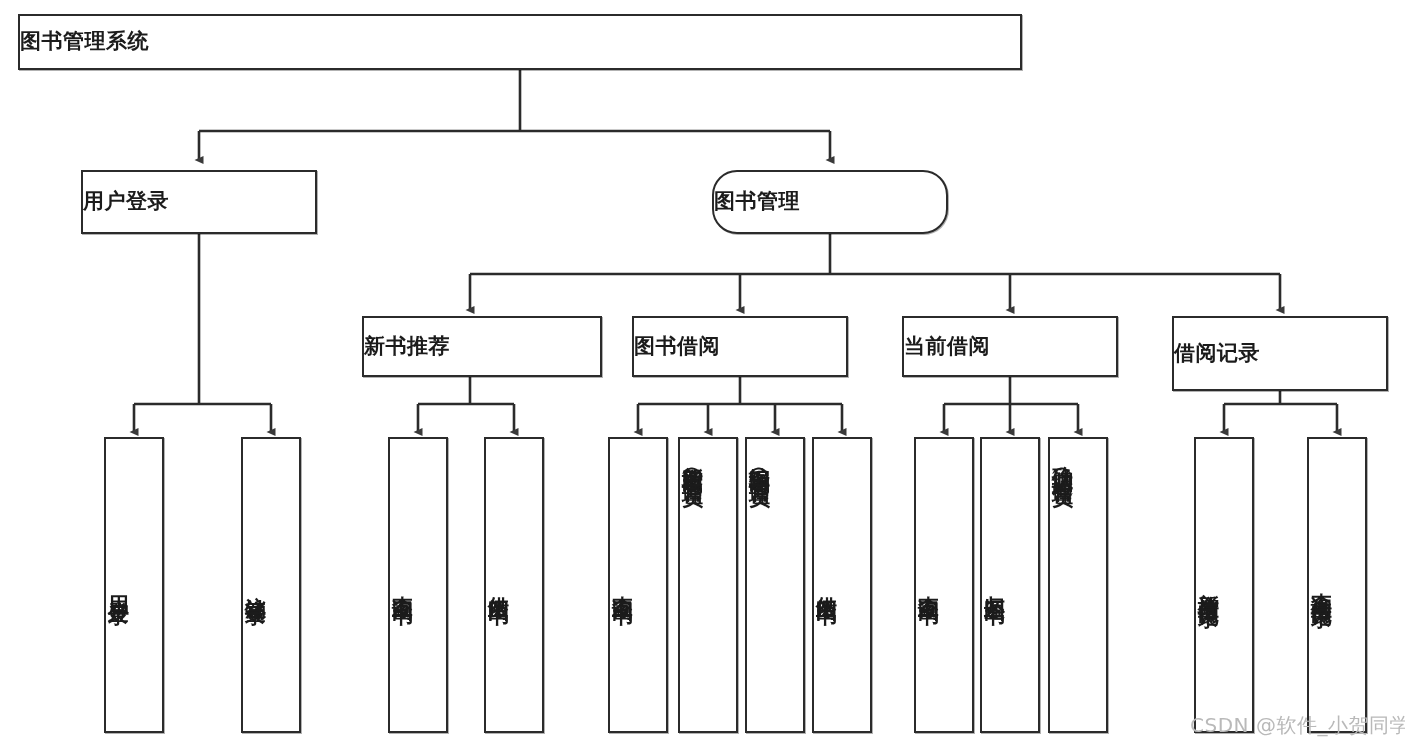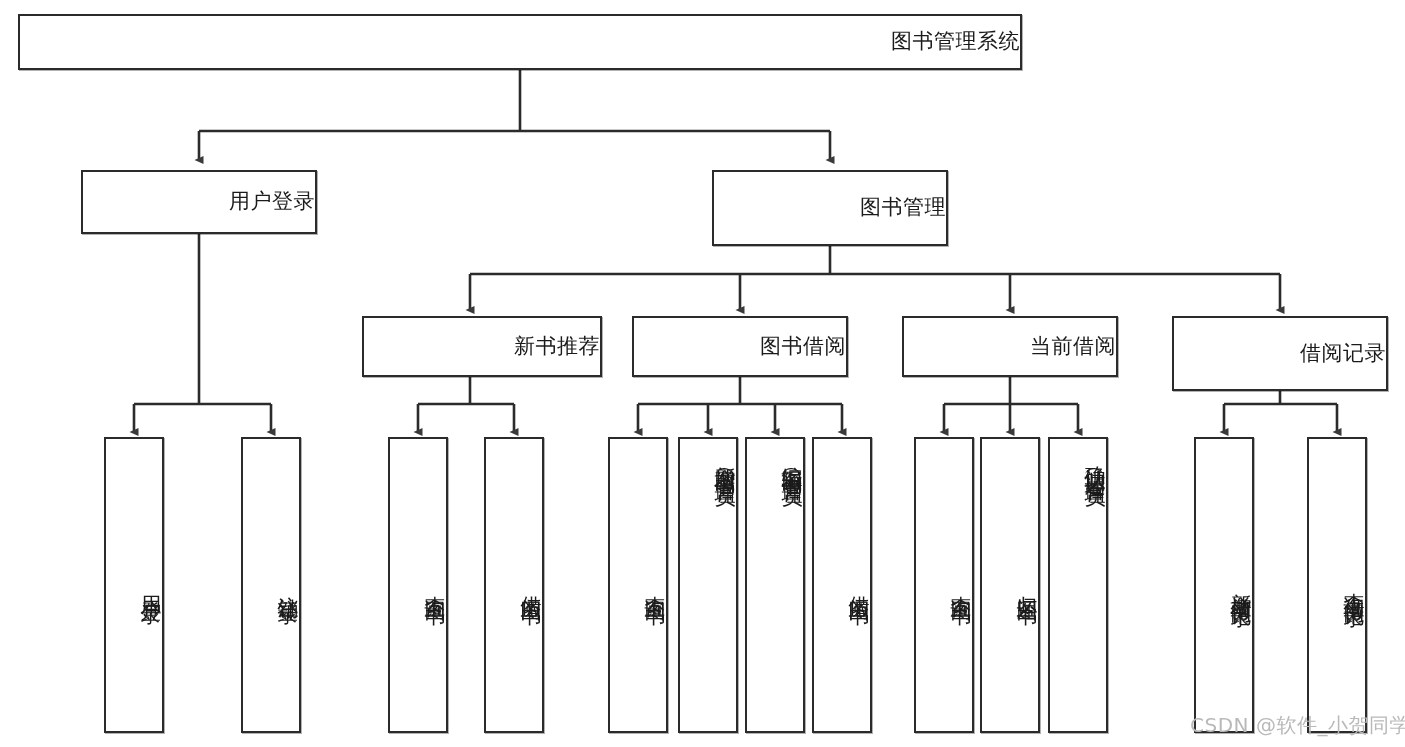--- a/index.html
+++ b/index.html
@@ -25,23 +25,24 @@
     height: 747px;
     pointer-events: none;
   }
   .node {
     position: absolute;
     box-sizing: border-box;
     border: 2px solid #2b2b2b;
     background: #ffffff;
     display: flex;
     align-items: center;
-    justify-content: flex-end;
+    justify-content: flex-start;
     color: #1b1b1b;
     box-shadow: 1px 1px 0 rgba(0,0,0,0.30);
+    font-weight: bold;
   }
   .node .label {
     display: block;
     line-height: 1.12;
     letter-spacing: 0.5px;
   }
   .node.horizontal .label {
     font-size: 21px;
     white-space: nowrap;
   }
@@ -123,21 +124,21 @@
     </g>
   </svg>
 
   <div class="node horizontal" style="left:18px; top:14px; width:1004px; height:56px;">
     <span class="label">图书管理系统</span>
   </div>
 
   <div class="node horizontal" style="left:81px; top:170px; width:236px; height:64px;">
     <span class="label">用户登录</span>
   </div>
-  <div class="node horizontal" style="left:712px; top:170px; width:236px; height:76px;">
+  <div class="node horizontal" style="left:712px; top:170px; width:236px; height:64px;border-radius:25px;">
     <span class="label">图书管理</span>
   </div>
 
   <div class="node horizontal" style="left:362px; top:316px; width:240px; height:61px;">
     <span class="label">新书推荐</span>
   </div>
   <div class="node horizontal" style="left:902px; top:316px; width:216px; height:61px;">
     <span class="label">当前借阅</span>
   </div>
   <div class="node horizontal" style="left:632px; top:316px; width:216px; height:61px;">

